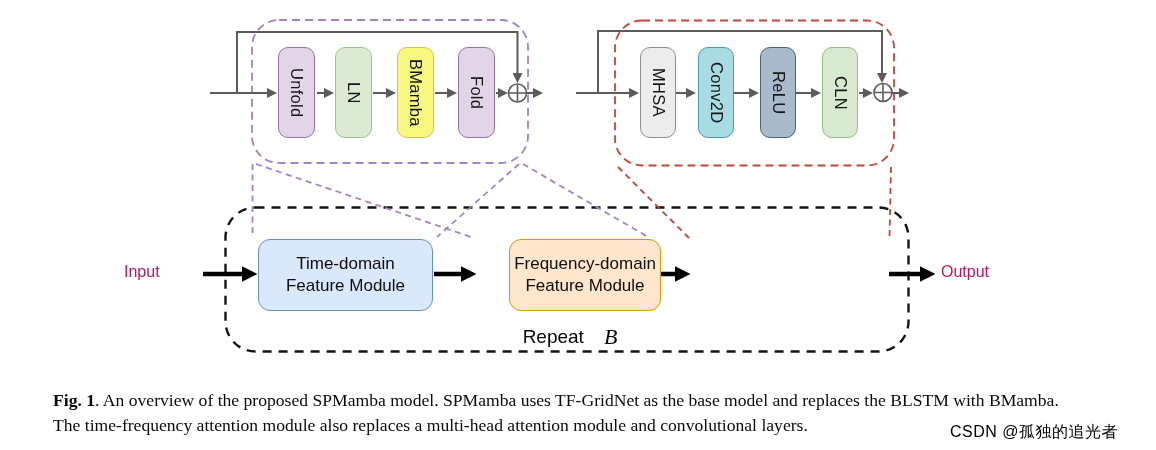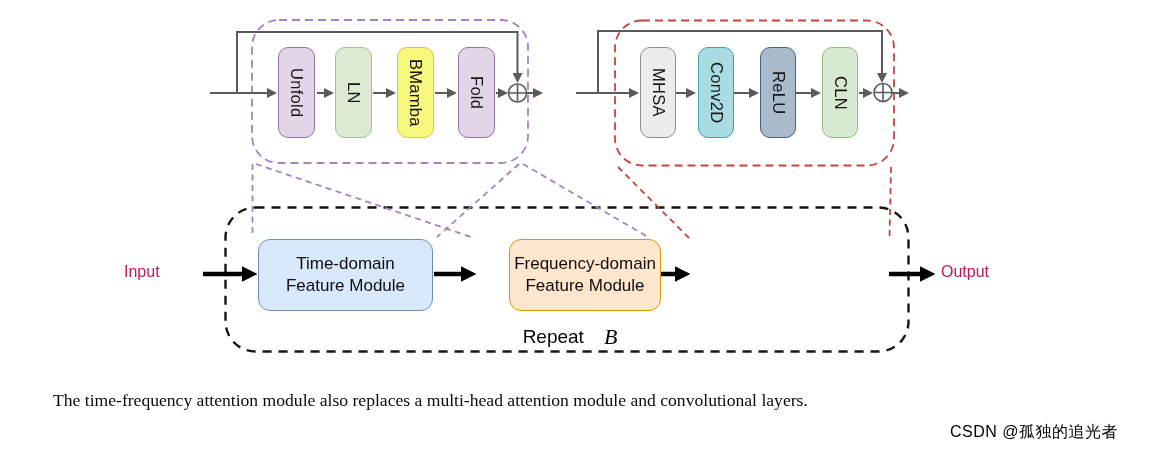--- a/index.html
+++ b/index.html
@@ -149,18 +149,19 @@
 
   <div class="endpoint-label" style="left:124px;top:263px">Input</div>
   <div class="endpoint-label" style="left:941px;top:263px">Output</div>
 
   <div class="repeat-wrap">
     <span class="repeat-word">Repeat</span>
     <span class="repeat-var">B</span>
   </div>
 
   <div id="caption">
+    <div class="cap-line"><b>Fig. 1</b><span>. An overview of the proposed SPMamba model. SPMamba uses TF-GridNet as the base model and replaces the BLSTM with BMamba.</span></div>
     <div class="cap-line">The time-frequency attention module also replaces a multi-head attention module and convolutional layers.</div>
   </div>
 
   <div id="watermark">CSDN @孤独的追光者</div>
 
 </div>
 
 </body></html>

